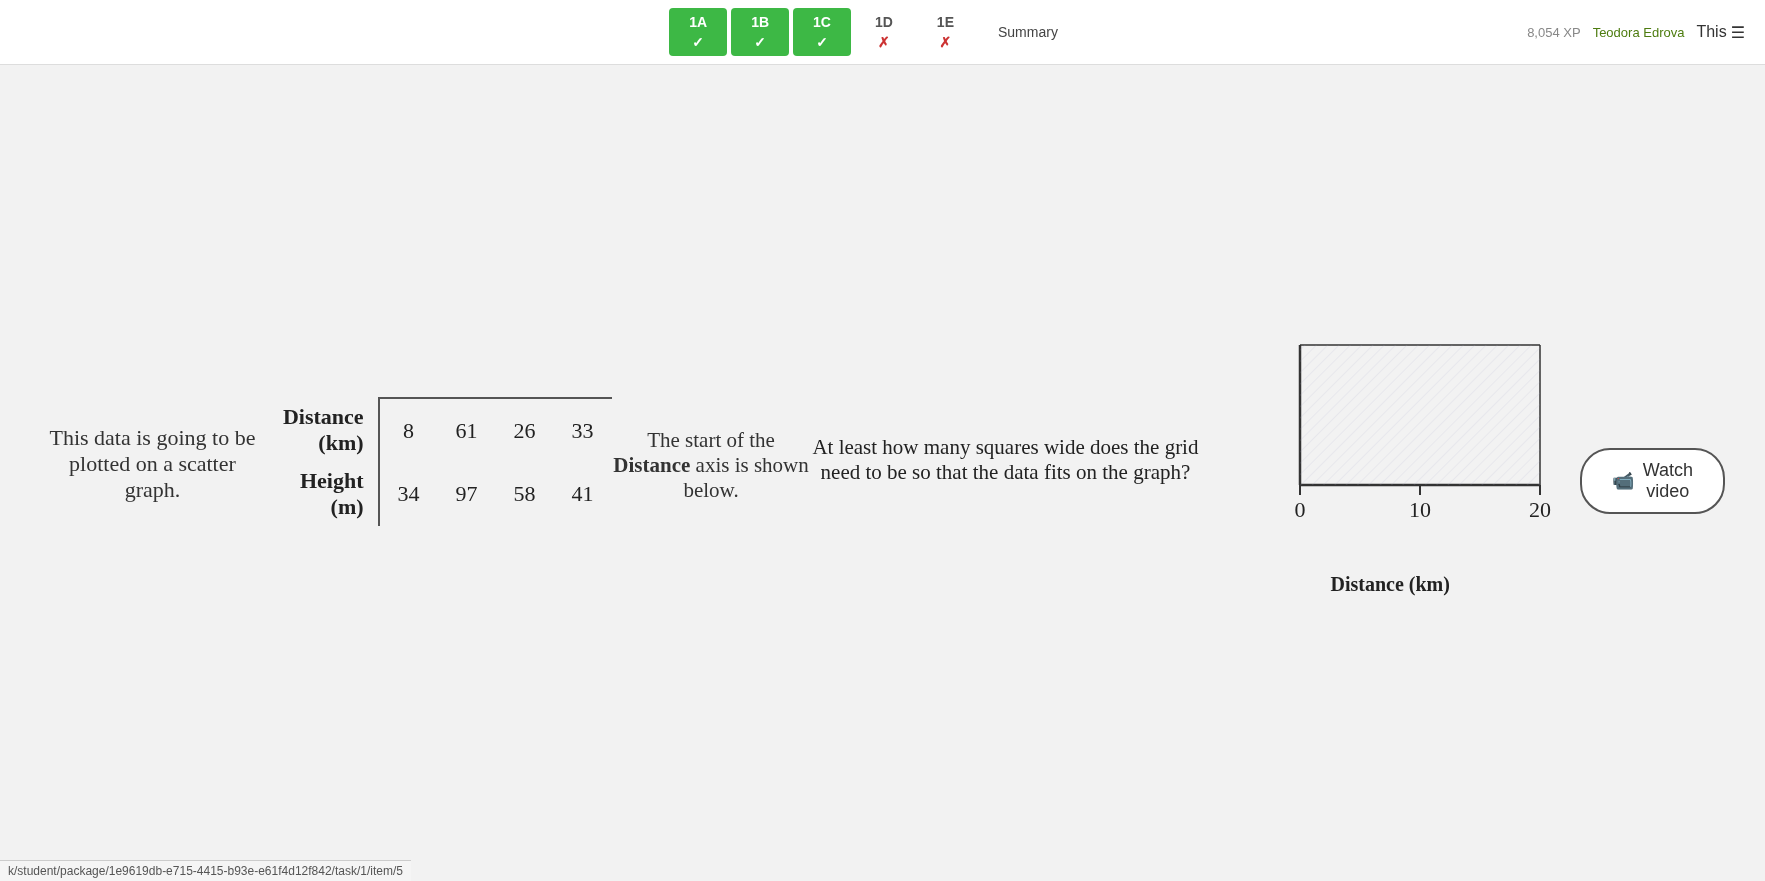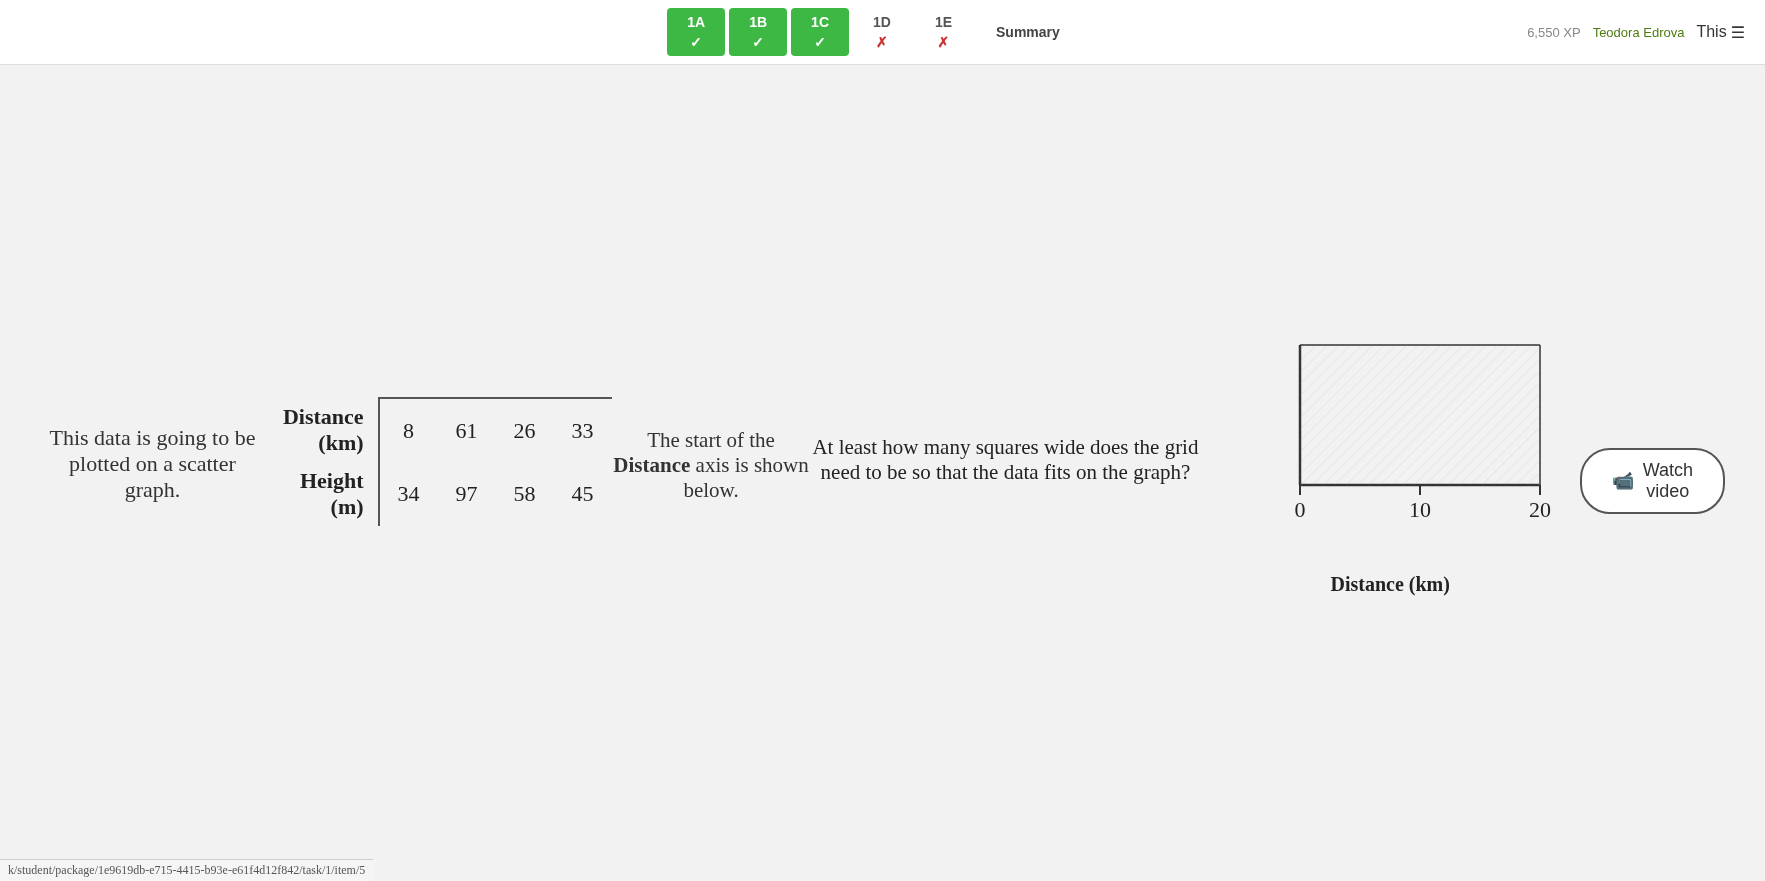--- a/index.html
+++ b/index.html
@@ -55,21 +55,21 @@
       color: #555;
     }
 
     .tab-x {
       color: #cc3333;
       font-weight: bold;
     }
 
     .tab-summary {
       color: #444;
-      font-weight: 700;
+      font-weight: 400;
       text-align: center;
     }
 
     .topbar-right {
       display: flex;
       align-items: center;
       gap: 12px;
       font-family: Arial, sans-serif;
       font-size: 13px;
       color: #555;
@@ -199,21 +199,21 @@
     }
 
     
     .url-bar {
       position: fixed;
       bottom: 0;
       left: 0;
       background: #f5f5f5;
       border-top: 1px solid #ccc;
       font-size: 12px;
-      font-family: Liberation Serif, serif;
+      font-family: Liberation Sans, sans-serif;
       color: #555;
       padding: 3px 8px;
       z-index: 100;
     }
 
     
     .corner-logo {
       position: absolute;
       top: 0;
       right: 0;
@@ -276,21 +276,21 @@
       <span>1E</span>
       <span class="tab-x">✗</span>
     </div>
 
     <div class="tab tab-summary">
       <span>Summary</span>
     </div>
   </div>
 
   <div class="topbar-right">
-    <span class="xp-badge">6,550 XP</span>
+    <span class="xp-badge">8,054 XP</span>
     <span class="user-name">Teodora Edrova</span>
     <button class="menu-btn">
       <span>This</span>
       <span>☰</span>
     </button>
   </div>
 </div>
 
 <div class="main-content">
 
@@ -304,21 +304,21 @@
           <td class="row-data table-border-top">8</td>
           <td class="row-data table-border-top">61</td>
           <td class="row-data table-border-top">26</td>
           <td class="row-data table-border-top">33</td>
         </tr>
         <tr>
           <td class="row-label">Height (m)</td>
           <td class="row-data">34</td>
           <td class="row-data">97</td>
           <td class="row-data">58</td>
-          <td class="row-data">45</td>
+          <td class="row-data">41</td>
         </tr>
       </tbody>
     </table>
   </div>
 
   <p class="sub-text">
     <span>The start of the </span><strong>Distance</strong><span> axis is shown below.</span>
   </p>
 
   <p class="question-main">At least how many squares wide does the grid need to be so that the data fits on the graph?</p>

